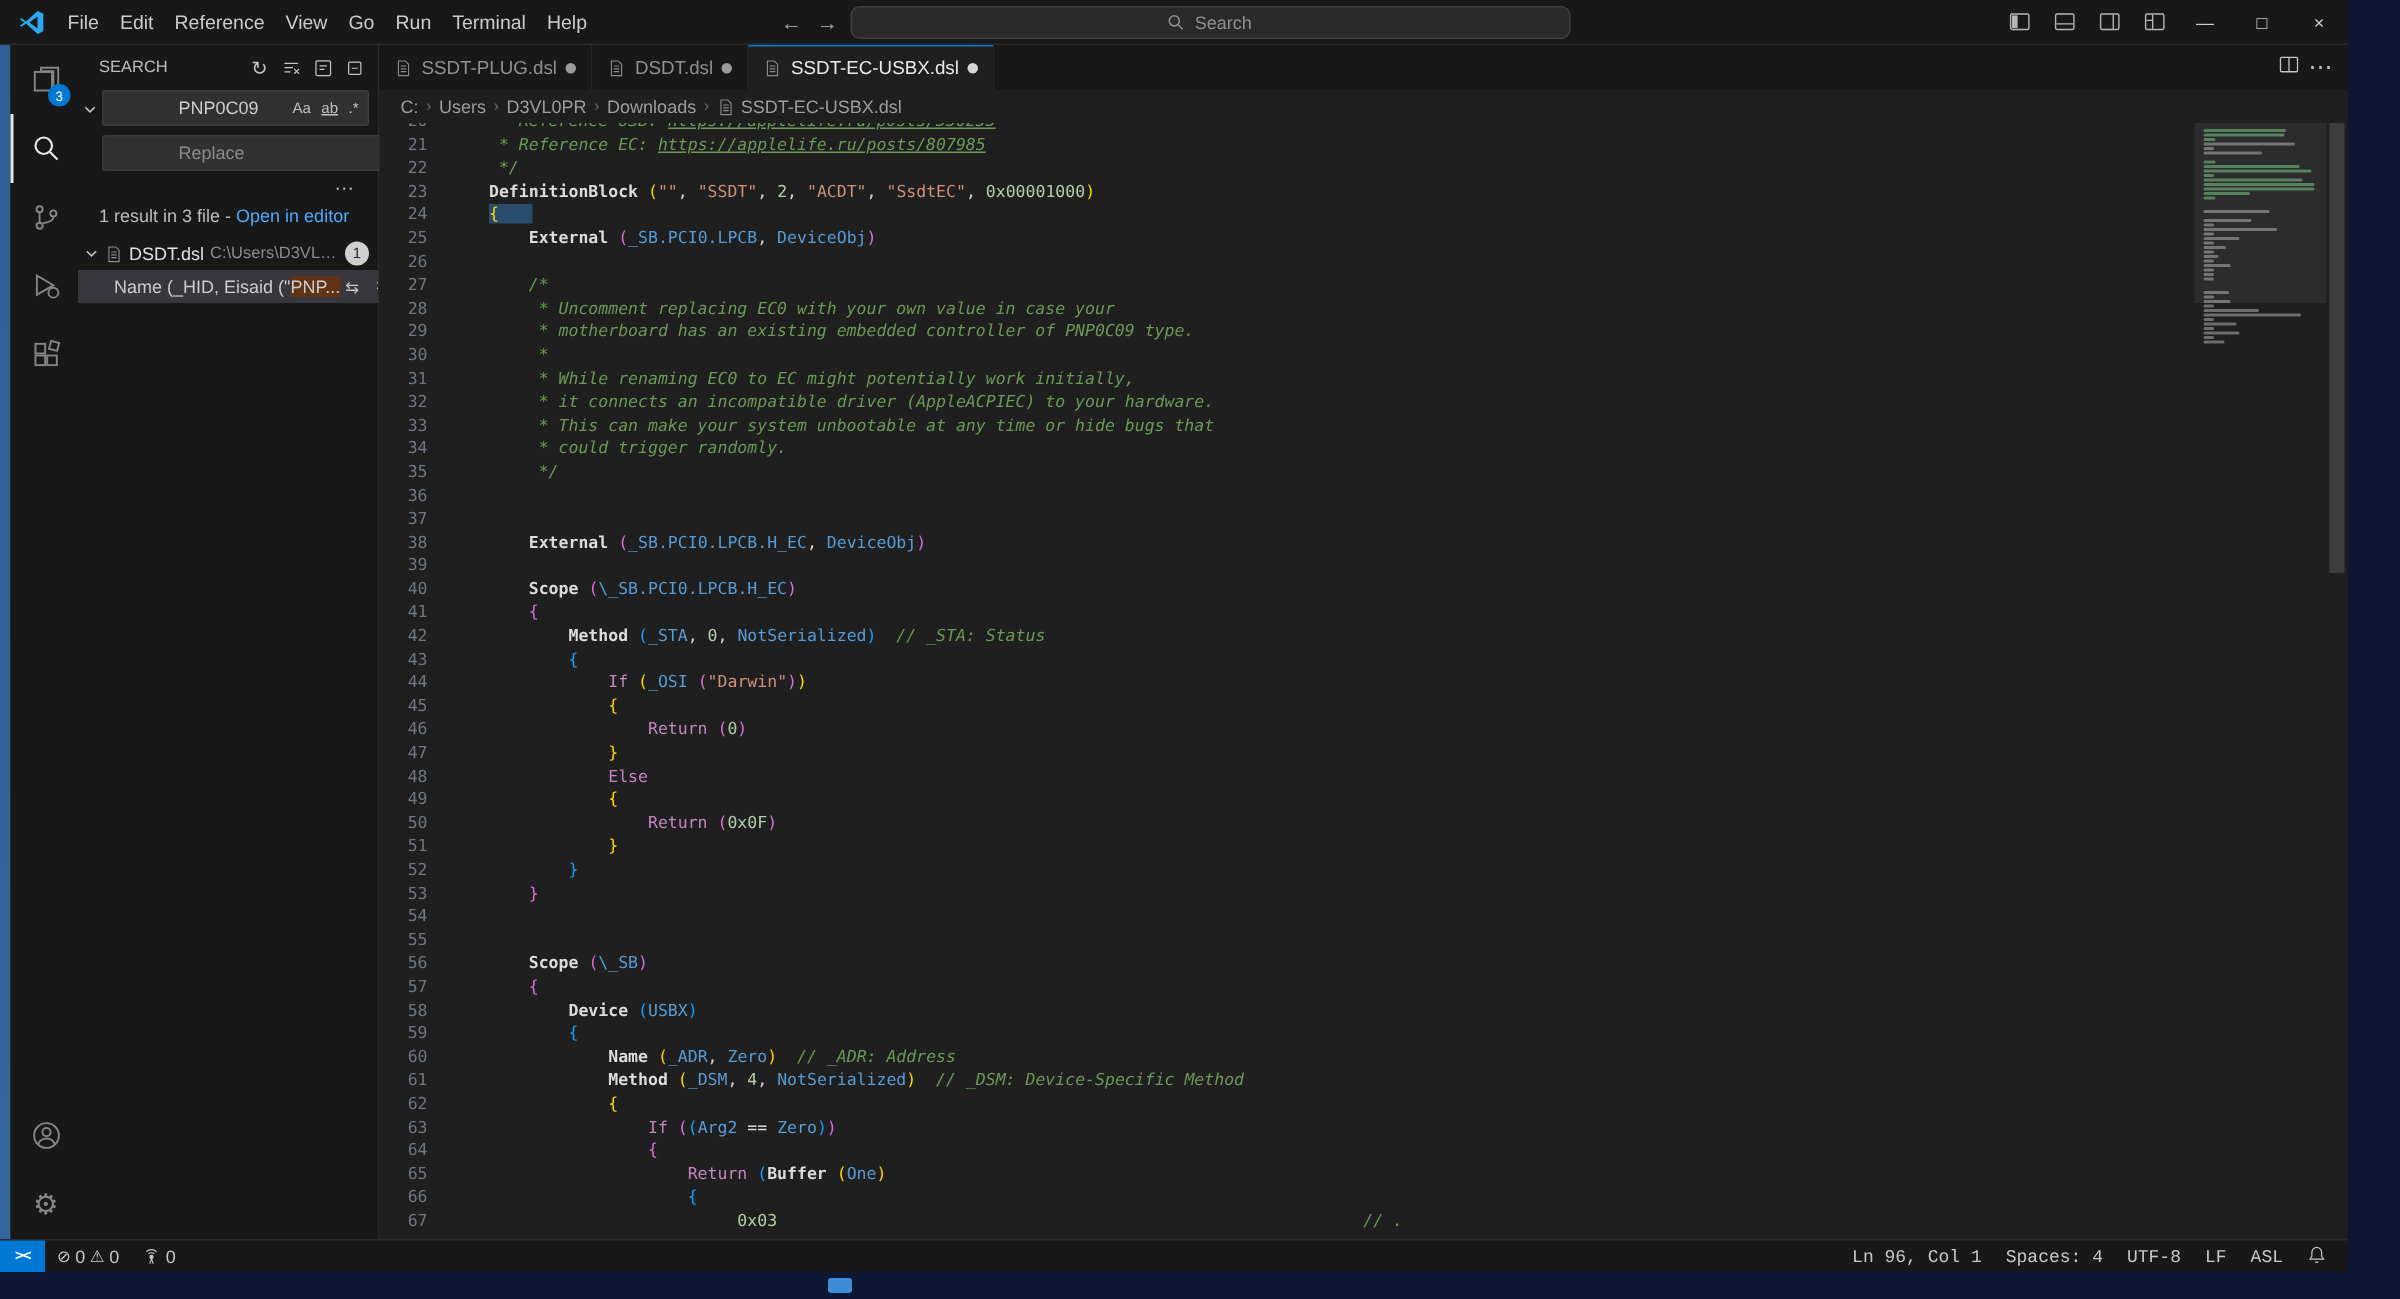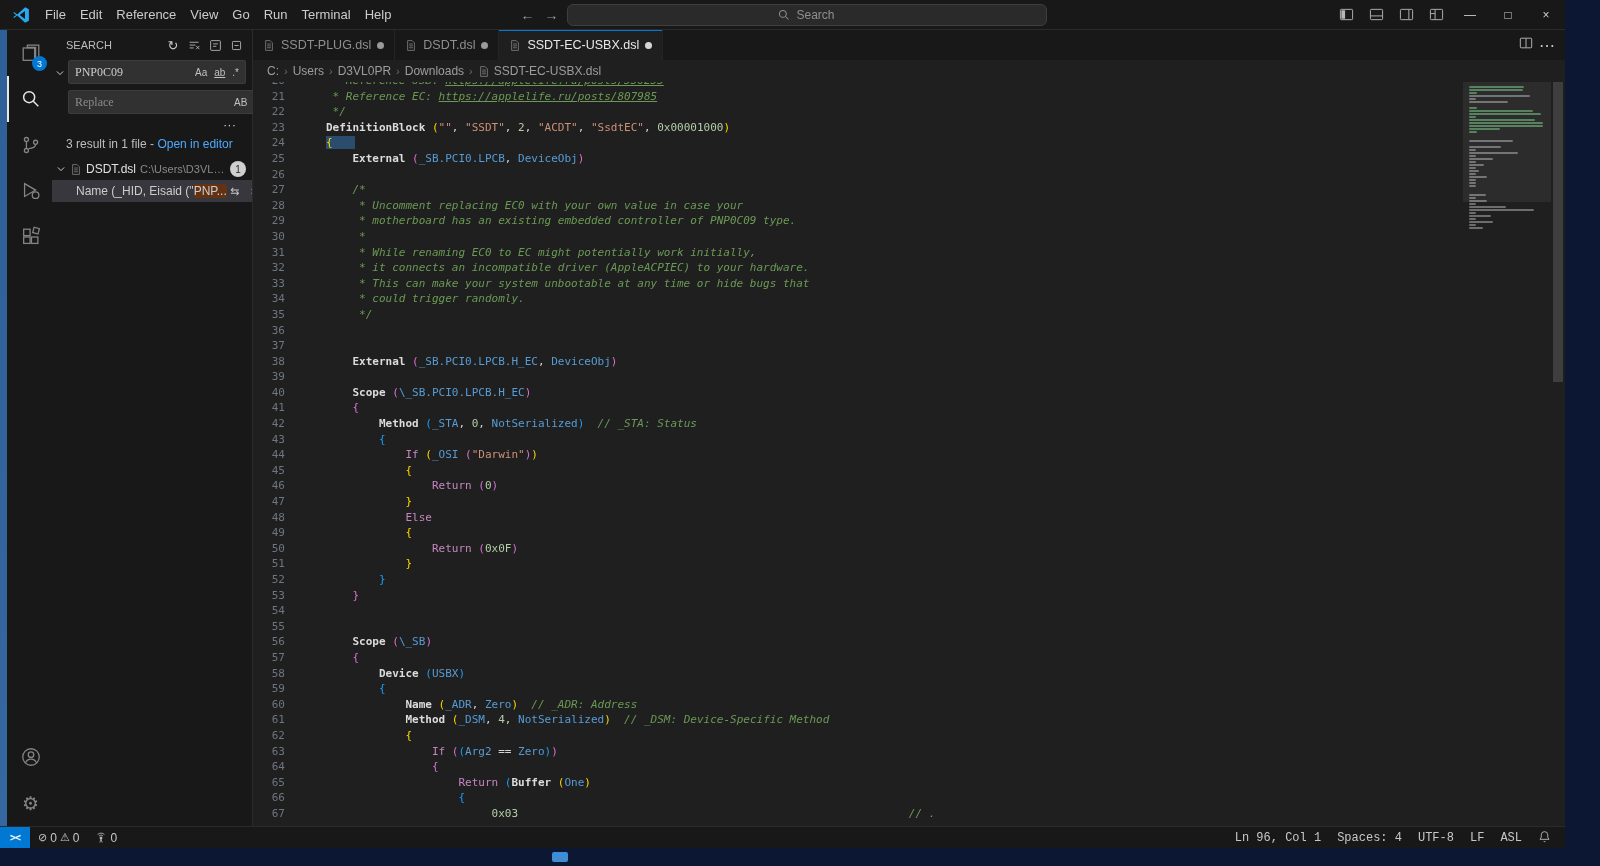--- a/index.html
+++ b/index.html
@@ -33,21 +33,21 @@
   
   .sidebar{width:201px;background:#181818;border-right:1px solid #2b2b2b;display:flex;flex-direction:column;font-size:12px;color:#cccccc;flex-shrink:0;}
   .sb-header{height:30px;display:flex;align-items:center;padding:0 6px 0 14px;flex-shrink:0;}
   .sb-title{font-size:11px;color:#bdbdbd;}
   .hicons{margin-left:auto;display:flex;gap:1px;}
   .hicon{width:20px;height:20px;display:flex;align-items:center;justify-content:center;color:#c5c5c5;font-size:13px;}
   .sb-search-block{display:flex;padding:0 6px 0 0;}
   .toggle-col{width:16px;display:flex;align-items:flex-start;justify-content:center;color:#ccc;padding-top:8px;}
   .inputs{flex:1;display:flex;flex-direction:column;gap:6px;min-width:0;}
   .inputbox{height:24px;background:#313131;border:1px solid #3c3c3c;border-radius:2px;display:flex;align-items:center;padding:0 3px 0 6px;}
-  .inputbox input{flex:1;background:transparent;border:none;outline:none;color:#cccccc;font-size:12px;font-family:Liberation Serif, serif;min-width:0;}
+  .inputbox input{flex:1;background:transparent;border:none;outline:none;color:#cccccc;font-size:12px;font-family:Liberation Sans, sans-serif;min-width:0;margin-left:44px;}
   .inputbox input::placeholder{color:#8a8a8a;}
   .opt{font-size:10px;color:#c0c0c0;padding:1px 3px;border-radius:3px;margin-left:1px;white-space:nowrap;}
   .opt.u{text-decoration:underline;}
   .replace-row{display:flex;align-items:center;gap:3px;}
   .swap-ic{color:#c5c5c5;font-size:13px;width:18px;text-align:center;}
   .more-row{display:flex;justify-content:flex-end;padding:1px 10px 0 0;color:#c5c5c5;font-size:13px;line-height:8px;}
   .results{padding:8px 12px 7px 14px;color:#bdbdbd;white-space:nowrap;overflow:hidden;}
   a.link{color:#4daafc;text-decoration:none;}
   .tree-file{height:22px;display:flex;align-items:center;gap:4px;padding:0 6px 0 4px;}
   .tf-name{color:#e0e0e0;white-space:nowrap;}
@@ -266,21 +266,21 @@
             </span>
             <span class="swap-ic">⇄</span>
           </span>
           <span class="more-row">
               <span>···</span>
             </span>
         </span>
       </div>
 
       <div class="results">
-        <span>3 result in 1 file - </span><a class="link">Open in editor</a>
+        <span>1 result in 3 file - </span><a class="link">Open in editor</a>
       </div>
 
       <div class="tree-file">
         <svg width="10" height="10" viewBox="0 0 16 16">
             <path d="M3 5.5l5 5 5-5" fill="none" stroke="#cccccc" stroke-width="1.6"></path>
           </svg>
         <svg width="12" height="13" viewBox="0 0 16 16">
             <path d="M3.5 1.5h6l3 3v10h-9z" fill="none" stroke="#8a8a8a"></path>
             <path d="M5.5 6h5M5.5 8.5h5M5.5 11h5" stroke="#8a8a8a"></path>
           </svg>

